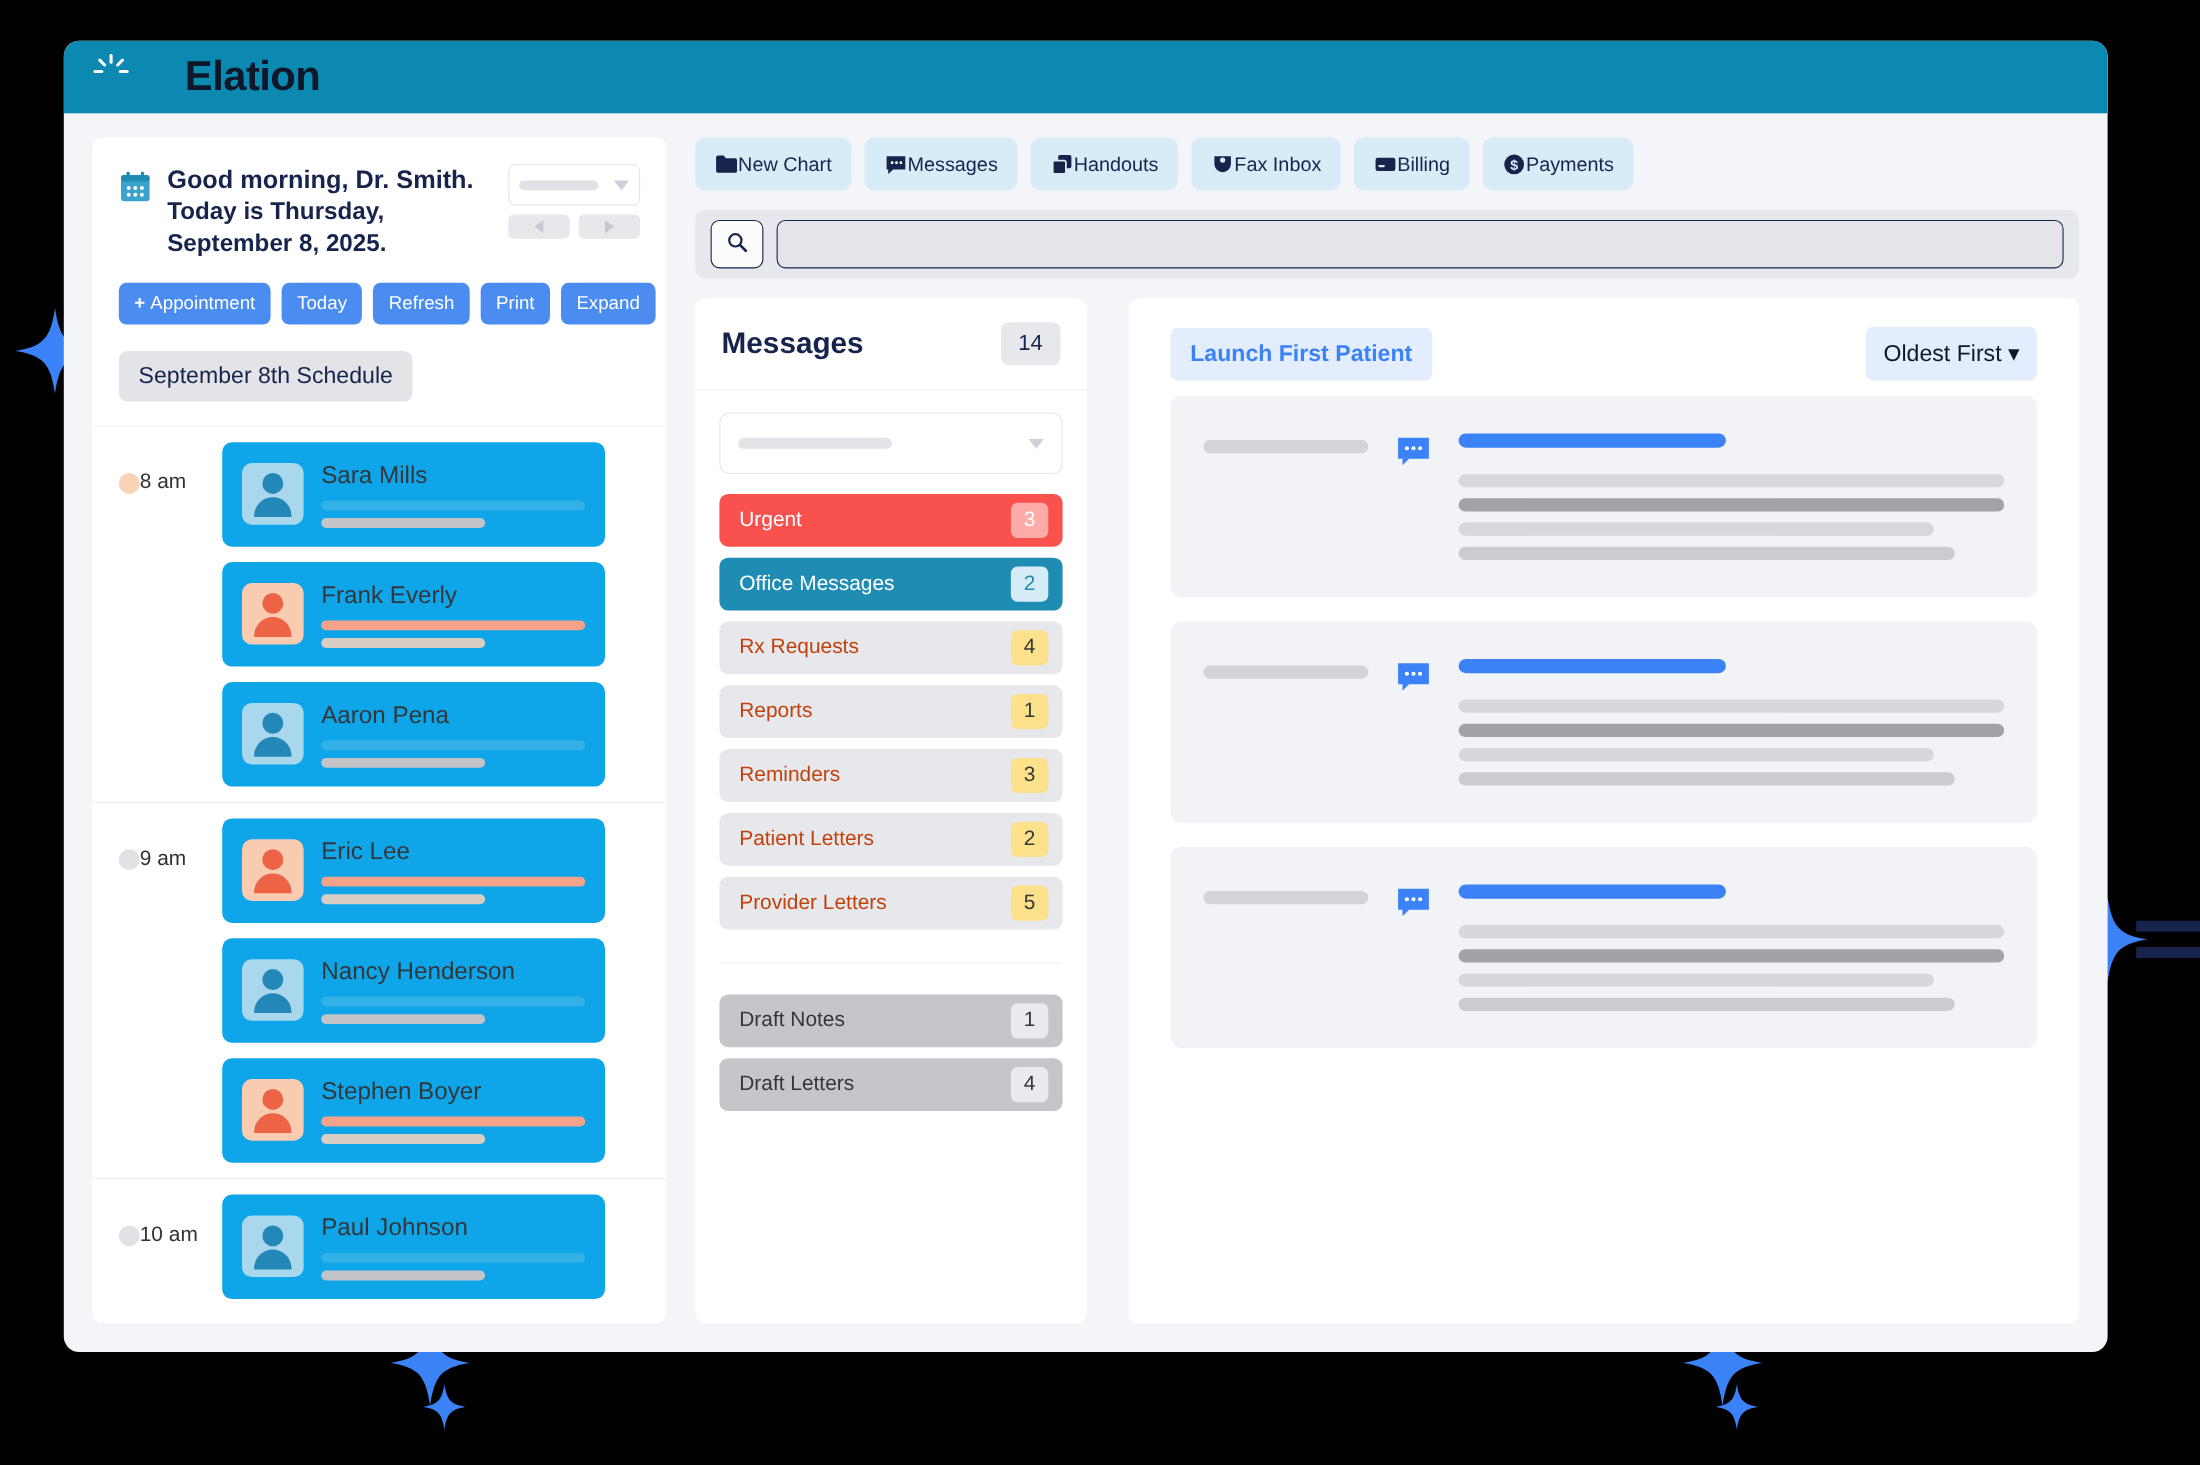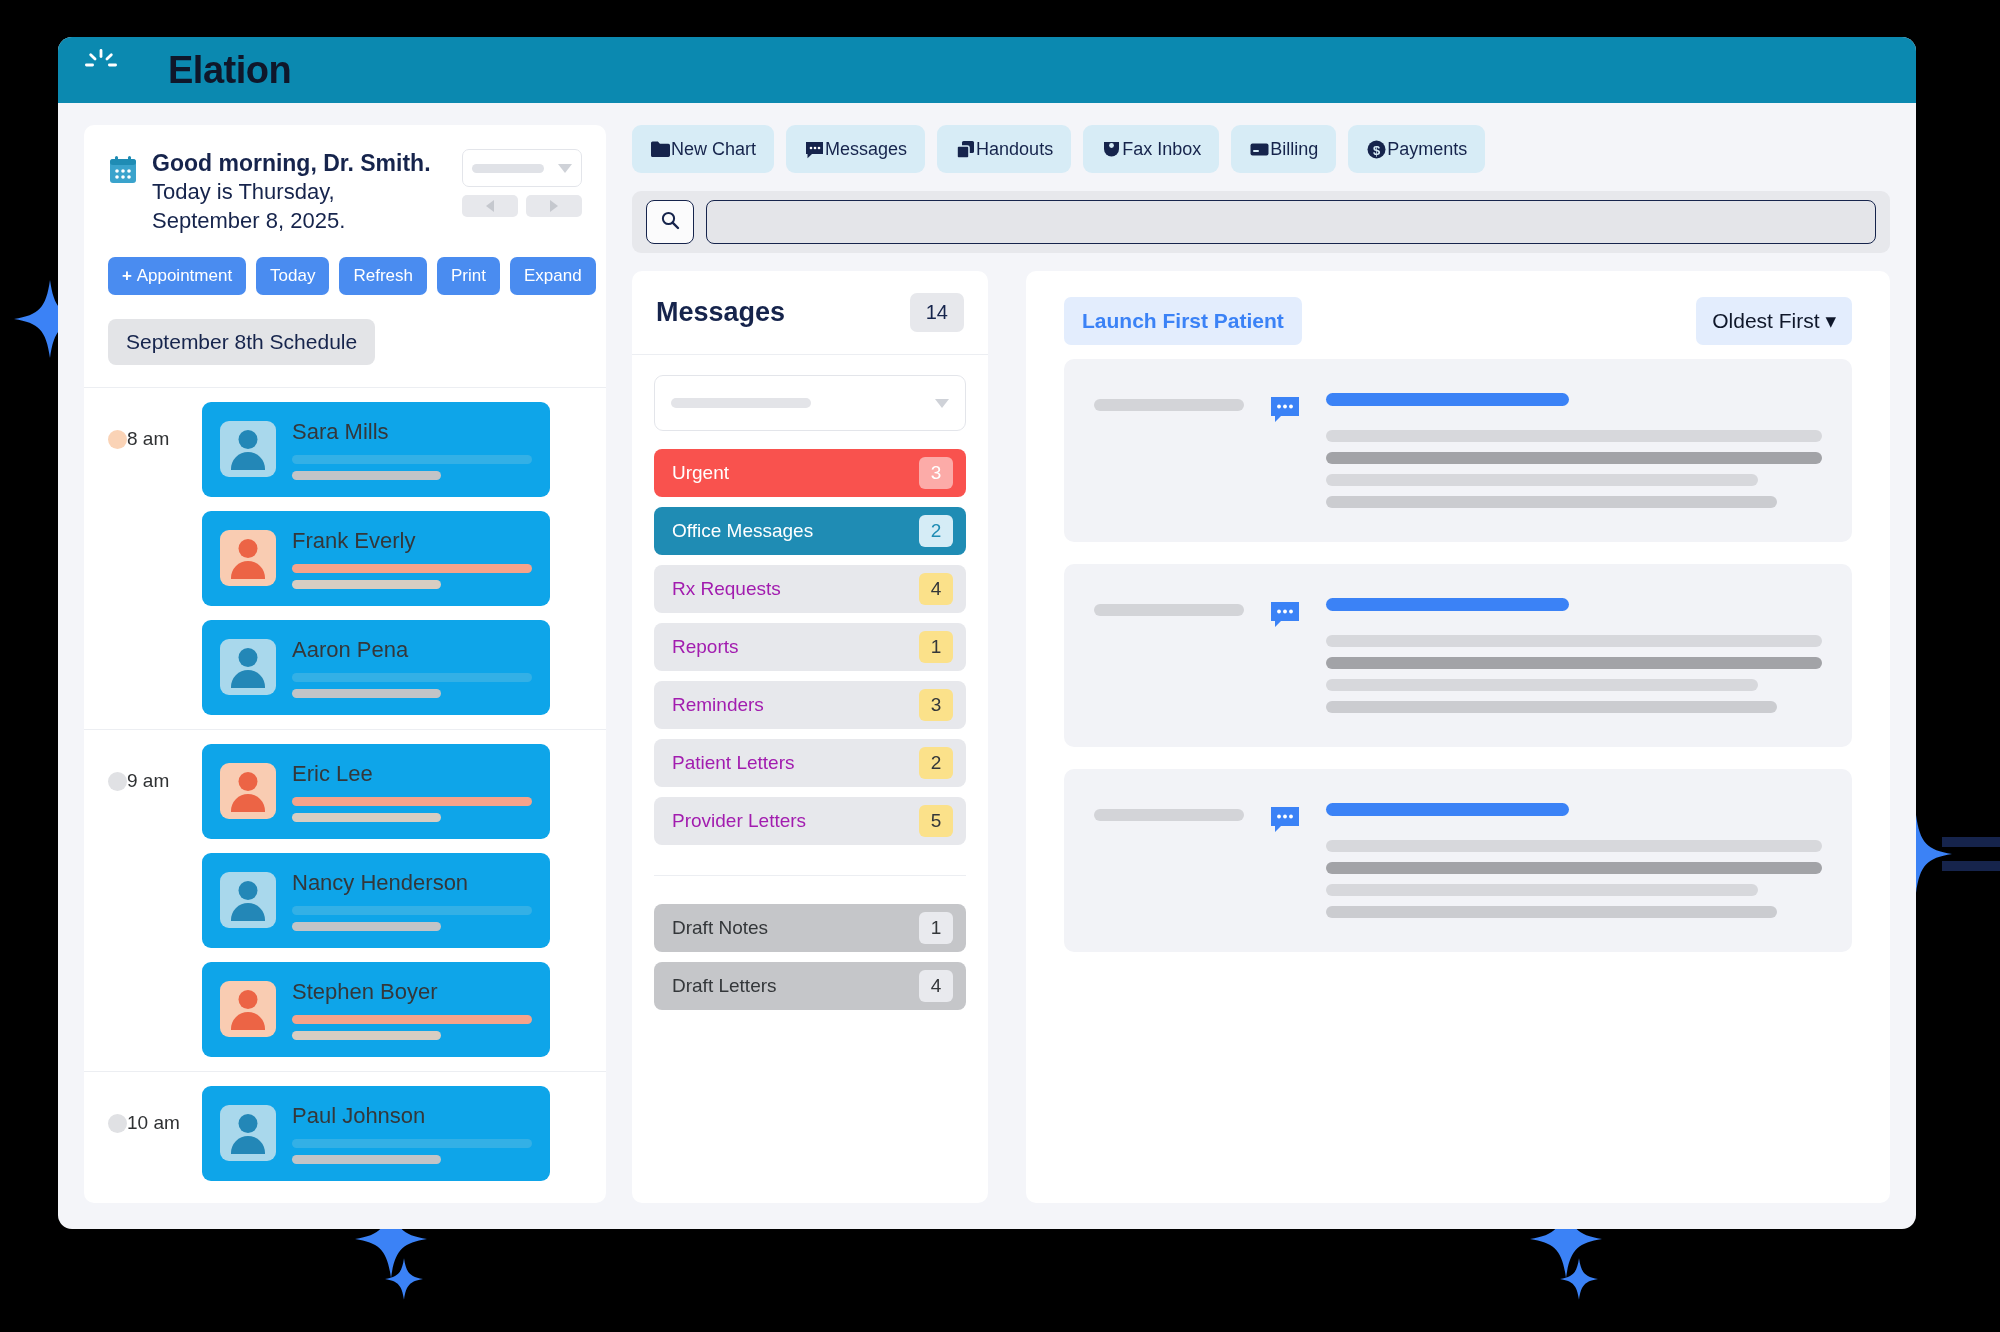--- a/index.html
+++ b/index.html
@@ -68,21 +68,21 @@
   }
   .greet-wrap { padding: 24px 24px 0 24px; }
   .greet-row { display: flex; align-items: flex-start; }
   .cal-icon { flex: none; margin: 6px 14px 0 0; }
   .greet-text { flex: 1; }
   .greet-line1 {
     font-size: 23px; font-weight: 700; color: #16244c;
     line-height: 1.28;
   }
   .greet-line2 {
-    font-size: 22px; color: #16244c; font-weight: 400;
+    font-size: 22px; color: #16244c; font-weight: 700;
     line-height: 1.28;
   }
   .datenav { flex: none; width: 120px; margin-left: 10px; }
   .date-select {
     height: 38px; border: 1.5px solid #e3e5ea; border-radius: 7px;
     background: #fff; display: flex; align-items: center;
     padding: 0 9px; justify-content: space-between;
   }
   .date-select .ph { height: 9px; width: 72px; background: #e0e2e7; border-radius: 5px; }
   .caret-dn {
@@ -209,21 +209,21 @@
     min-width: 34px; height: 32px; border-radius: 6px; font-size: 19px;
     display: flex; align-items: center; justify-content: center; padding: 0 9px;
   }
   .cat.urgent { background: #f9524e; }
   .cat.urgent .cat-label { color: #ffffff; }
   .cat.urgent .cat-badge { background: #fcaba8; color: #ffffff; }
   .cat.office { background: #1f8cb4; }
   .cat.office .cat-label { color: #ffffff; }
   .cat.office .cat-badge { background: #d5ecf6; color: #1f8cb4; }
   .cat.plain { background: #e7e8ec; }
-  .cat.plain .cat-label { color: #a21caf; }
+  .cat.plain .cat-label { color: #c2410c; }
   .cat.plain .cat-badge { background: #fbe18a; color: #34373a; }
   .cat-sep { height: 1px; background: #eceef2; margin: 20px 0 18px 0; }
   .cat.draft { background: #c5c6c9; }
   .cat.draft .cat-label { color: #34373a; }
   .cat.draft .cat-badge { background: #e9eaee; color: #34373a; }
 
   
   .feedpane {
     flex: 1; background: #ffffff; border-radius: 10px; min-width: 0;
     display: flex; flex-direction: column; overflow: hidden;

